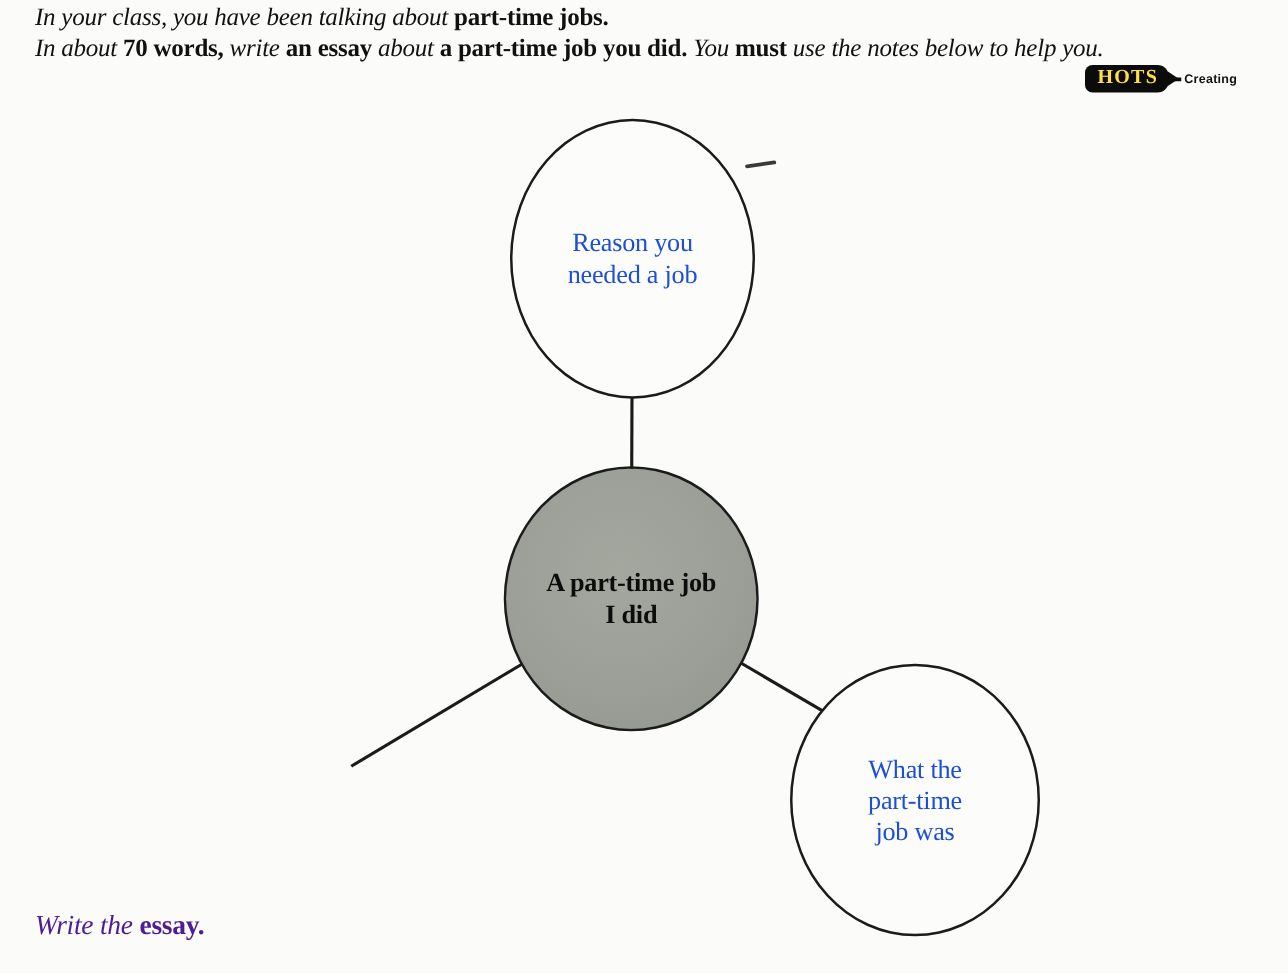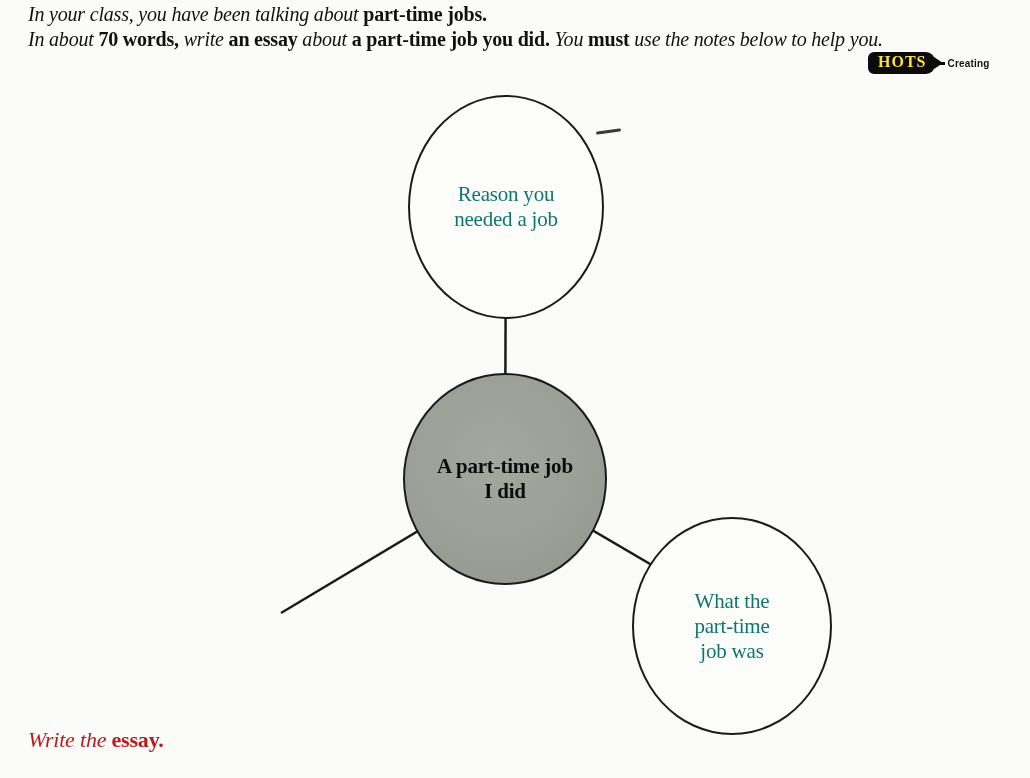--- a/index.html
+++ b/index.html
@@ -75,47 +75,47 @@
     border-radius: 50%;
     display: flex; align-items: center; justify-content: center;
     text-align: center;
     background: #fcfcfb;
     z-index: 2;
     box-sizing: border-box;
   }
   .node-label {
     white-space: pre-line;
     font-size: 21px; line-height: 25px;
-    color: #0f766e;
+    color: #1d4ed8;
     letter-spacing: -0.2px;
   }
   .node-top    { left: 408px; top: 95px;  width: 196px; height: 224px; }
   .node-left   { left: 180px; top: 502px; width: 202px; height: 222px; }
-  .node-right  { left: 632px; top: 517px; width: 200px; height: 218px; }
+  .node-right  { left: 632px; top: 531px; width: 200px; height: 218px; }
   .node-center {
     left: 403px; top: 373px; width: 204px; height: 212px;
     background: radial-gradient(circle at 45% 40%, #a3a79e 0%, #9b9f97 55%, #91968d 100%);
   }
   .node-center .node-label { font-weight: 700; color: #0c0c0c; }
 
   .stray-mark {
     position: absolute; left: 596px; top: 130px;
     width: 25px; height: 2.5px;
     background: #3a3a3a;
     border-radius: 2px;
     transform: rotate(-8deg);
     z-index: 3;
   }
 
   
   .footer-line {
     position: absolute; left: 28px; top: 727px;
     margin: 0;
     font-size: 22px; line-height: 26px;
-    color: #b91c1c;
+    color: #4c1d95;
     letter-spacing: -0.2px;
   }
 </style>
 </head>
 <body>
 
 <div class="page">
 
   <div class="instructions">
     <p class="instr-line"><span class="seg-it">In your class, you have been talking about </span><span class="seg-b">part-time jobs.</span></p>

